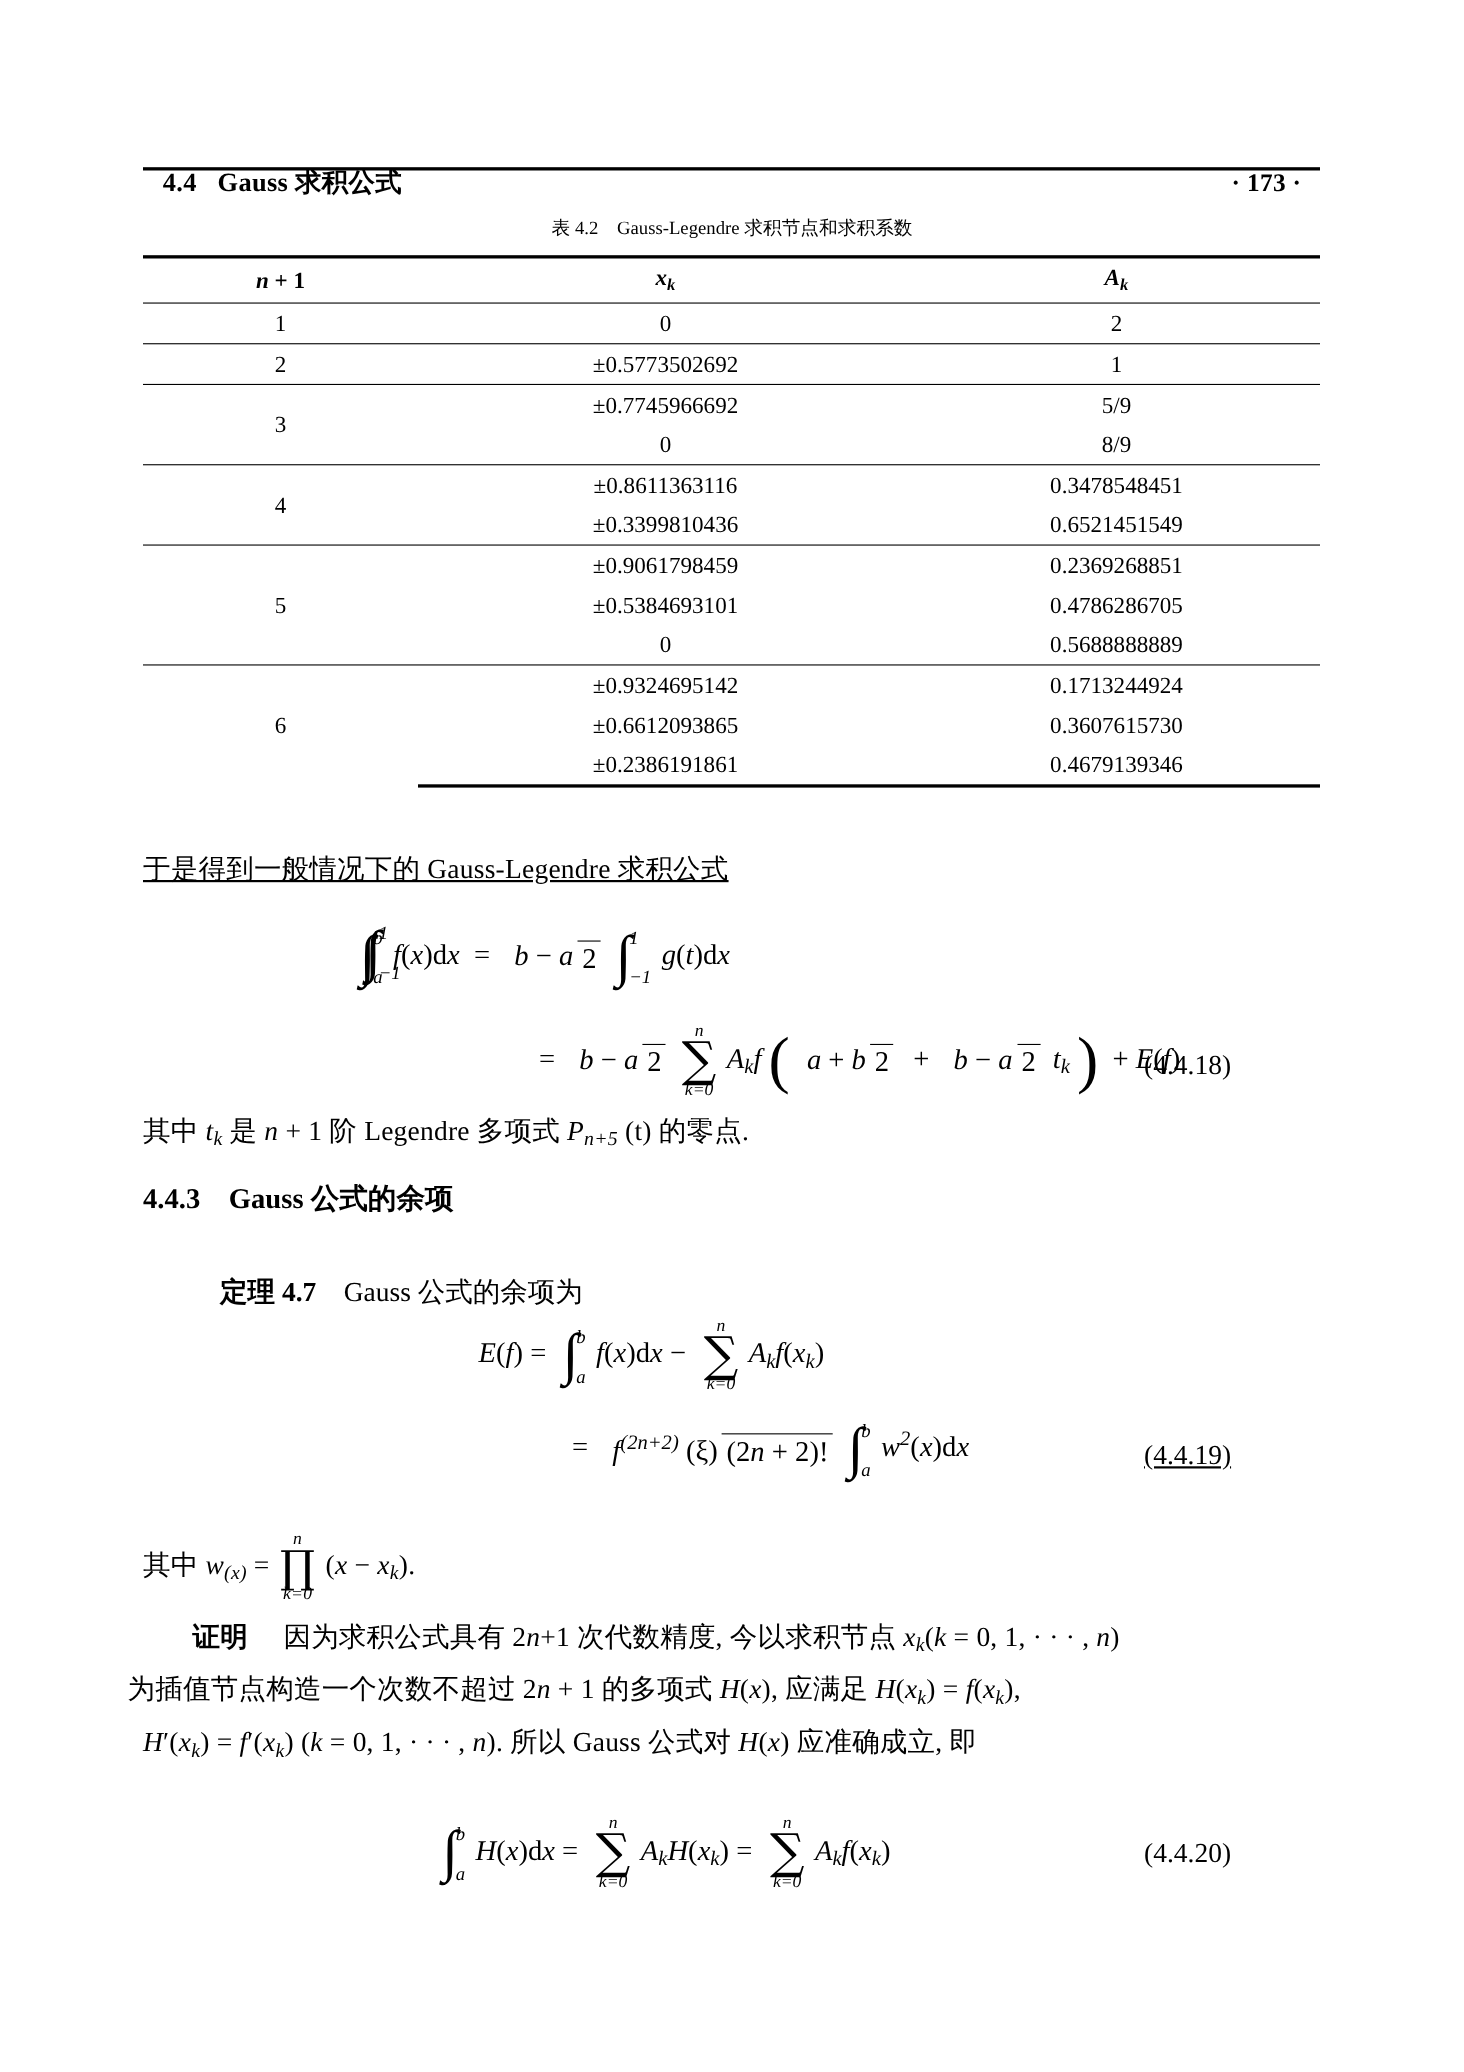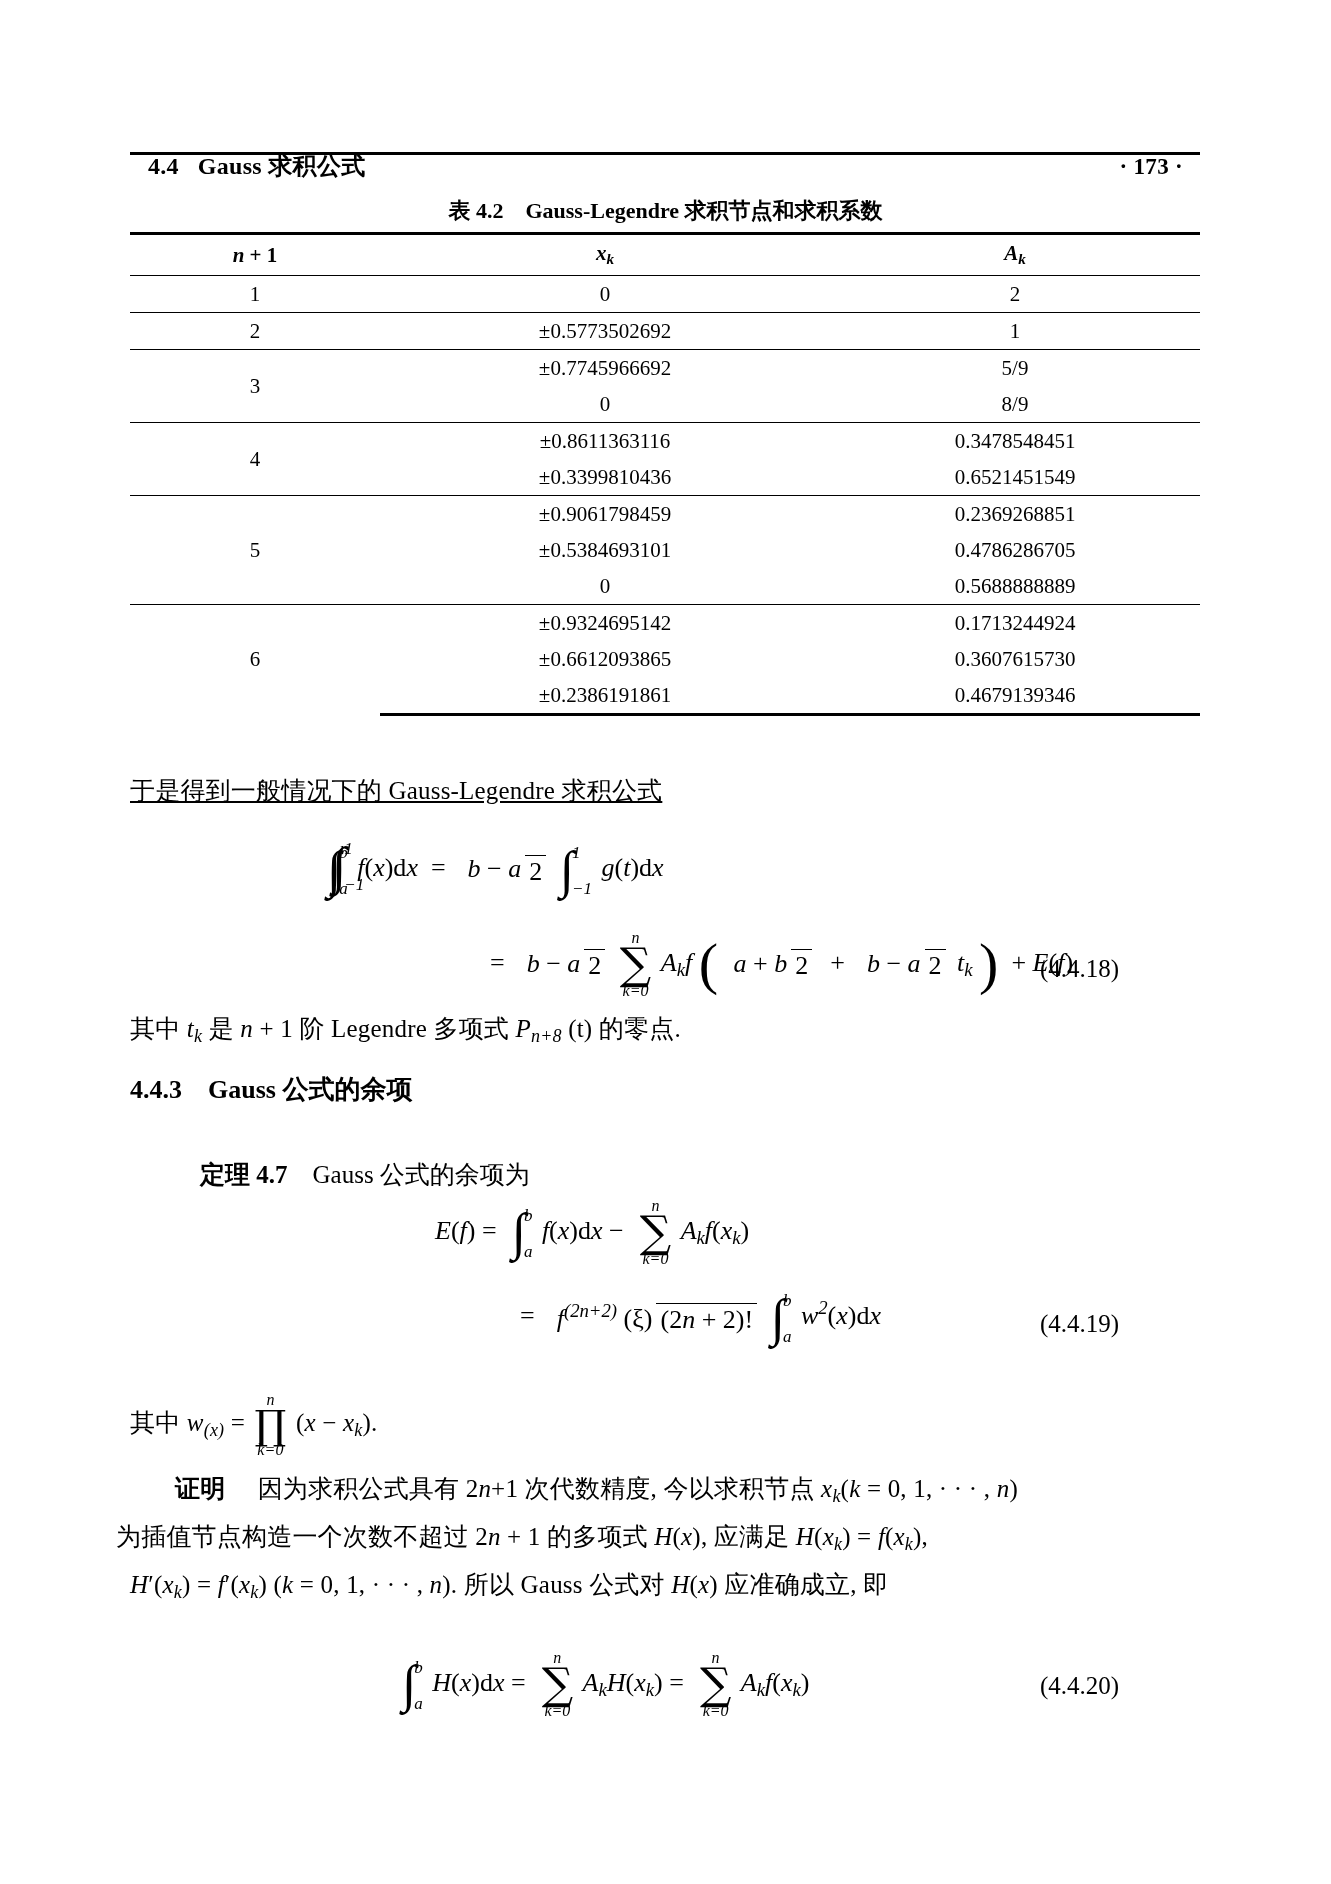--- a/index.html
+++ b/index.html
@@ -45,22 +45,22 @@
     height: 3px;
     background: #000;
   }
   
   .tbl-caption {
     position: absolute;
     top: 196px;
     left: 0;
     width: 1331px;
     text-align: center;
-    font-size: 22px;
-    font-weight: bold;
+    font-size: 17px;
+    font-weight: normal;
     white-space: pre;
   }
   table.gauss {
     position: absolute;
     left: 130px;
     top: 232px;
     width: 1070px;
     border-collapse: collapse;
     font-size: 21px;
   }
@@ -337,21 +337,21 @@
         <span class="num"><span class="mathi">b</span> − <span class="mathi">a</span></span>
         <span class="den">2</span>
       </span>
     <span class="mathi">t</span><span class="sub">k</span>
     <span class="bigparen">)</span>
     <span>&nbsp;+&nbsp;<span class="mathi">E</span>(<span class="mathi">f</span>)</span>
   </div>
   <div class="eqno" style="left:1040px; top:955px;">(4.4.18)</div>
 
   <div class="para nowrap" style="left:130px; top:1010px;">
-    <span>其中 </span><span class="mathi">t</span><span class="sub">k</span><span> 是 </span><span class="mathi">n</span><span> + 1 阶 Legendre 多项式 </span><span class="mathi">P</span><span class="sub">n+8</span><span> (t) 的零点.</span>
+    <span>其中 </span><span class="mathi">t</span><span class="sub">k</span><span> 是 </span><span class="mathi">n</span><span> + 1 阶 Legendre 多项式 </span><span class="mathi">P</span><span class="sub">n+5</span><span> (t) 的零点.</span>
   </div>
 
   <div class="heading" style="left:130px; top:1072px;">4.4.3    Gauss 公式的余项</div>
 
   <div class="thm" style="left:175px; top:1130px;">
     <b>定理 4.7</b><span>&nbsp;&nbsp;&nbsp;&nbsp;</span><span>Gauss 公式的余项为</span>
   </div>
 
   <div class="eq nowrap" style="left:435px; top:1198px;">
     <span class="mathi">E</span>(<span class="mathi">f</span>)&nbsp;=&nbsp;
@@ -377,21 +377,21 @@
       <span class="den">(2<span class="mathi">n</span> + 2)!</span>
     </span>
     <span class="intg">
         <span class="bigint">∫</span>
       </span><span class="intlimits">
         <span><span class="mathi">b</span></span>
         <span><span class="mathi">a</span></span>
       </span>
     <span class="mathi">w</span><span class="supn">2</span>(<span class="mathi">x</span>)d<span class="mathi">x</span>
   </div>
-  <div class="eqno" style="left:1040px; top:1310px;">(4.4.19)</div>
+  <div class="eqno" style="left:1040px; top:1310px;text-decoration:underline;">(4.4.19)</div>
 
   <div class="para nowrap" style="left:130px; top:1392px;">
     <span>其中 </span><span class="mathi">w</span><span class="sub">(x)</span>&nbsp;=&nbsp;<span class="bigprod">
         <span class="top"><span class="mathi">n</span></span>
         <span class="pg2">∏</span>
         <span class="lim"><span class="mathi">k</span>=0</span>
       </span>&nbsp;(<span class="mathi">x</span> − <span class="mathi">x</span><span class="sub">k</span>).
   </div>
 
   <div class="para nowrap" style="left:175px; top:1470px;">

